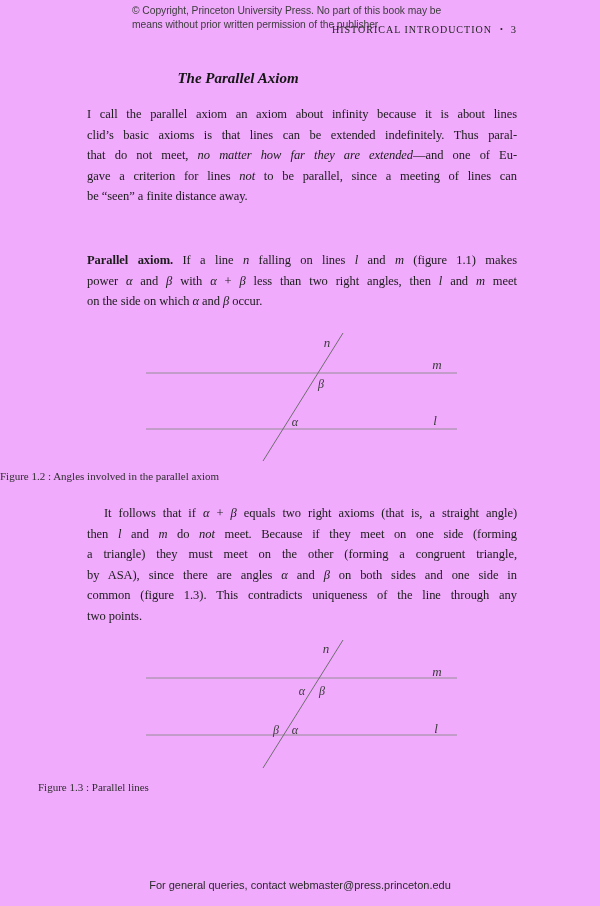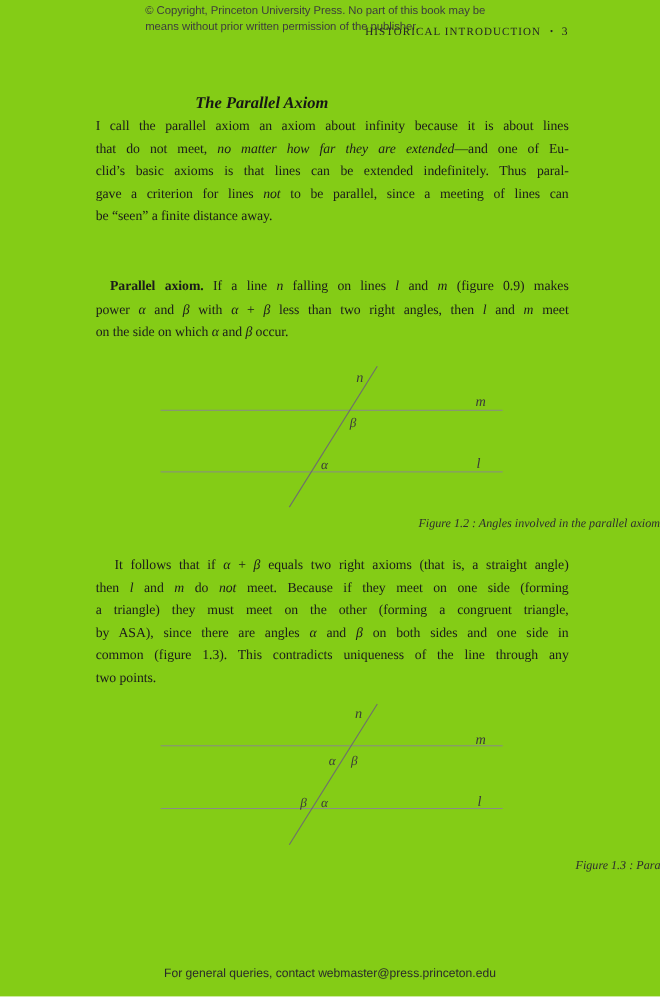--- a/index.html
+++ b/index.html
@@ -1,57 +1,57 @@
 <!DOCTYPE html>
 <html><head>
 <meta charset="utf-8">
 <style>
   html,body{margin:0;padding:0;background:#fff;}
-  .page{position:relative;width:600px;height:906px;background:#84cc16;overflow:hidden;
+  .page{position:relative;width:600px;height:906px;background:#f0abfc;overflow:hidden;
         font-family:"Liberation Serif",serif;color:#1b1b1b;}
 
   
   .copyright{position:absolute;left:132px;top:4px;width:340px;
              font-family:"Liberation Sans",sans-serif;font-size:10.3px;line-height:13.8px;
              color:#3d3d3d;letter-spacing:-0.05px;}
 
   
   .running-head{position:absolute;top:24px;right:84px;white-space:nowrap;
                 font-size:10px;letter-spacing:1px;color:#242424;}
   .running-head .bullet{font-size:8px;letter-spacing:0;margin:0 8px;position:relative;top:-1px;}
   .running-head .pagenum{font-size:10.5px;letter-spacing:0;}
 
   
-  .title{position:absolute;top:86px;left:0;width:476px;text-align:center;
+  .title{position:absolute;top:70px;left:0;width:476px;text-align:center;
          font-size:15px;font-weight:bold;font-style:italic;color:#161616;}
 
   
   .para{position:absolute;left:87px;width:430px;font-size:12.5px;line-height:20.5px;
         letter-spacing:-0.05px;color:#1b1b1b;}
   .line{height:20.5px;white-space:nowrap;text-align:justify;text-align-last:justify;}
   .line.last{text-align-last:left;}
   .line.indent{padding-left:17px;}
   .i{font-style:italic;}
-  .b{font-weight:bold;margin-left:13px;}
+  .b{font-weight:bold;}
   #para-1{top:104px;}
   #para-2{top:250px;}
   #para-3{top:503px;}
 
   
   .fig{position:absolute;left:0;width:600px;height:145px;}
   #fig-12{top:325px;}
   #fig-13{top:630px;}
   .fig line{stroke:#8a8a8a;stroke-width:0.9;}
   .fig line.transversal{stroke:#6e6e6e;stroke-width:1;}
   .fig text{fill:#3a3a3a;font-family:"Liberation Serif",serif;font-style:italic;
             font-size:13px;text-anchor:middle;}
   .fig text.greek{font-size:12px;}
 
-  .caption{position:absolute;left:0;width:600px;text-align:right;
-           font-size:11px;color:#2e2e2e;font-style:italic;}
+  .caption{position:absolute;left:0;width:600px;text-align:left;
+           font-size:11px;color:#2e2e2e;}
   #caption-12{top:470px;}
   #caption-13{top:781px;padding-left:38px;}
 
   
   .footer{position:absolute;top:879px;left:0;width:600px;text-align:center;
           font-family:"Liberation Sans",sans-serif;font-size:11px;color:#2a2a2a;}
 </style>
 </head>
 <body>
 
@@ -63,28 +63,28 @@
   </div>
 
   <div class="running-head">
     <span>HISTORICAL INTRODUCTION</span><span class="bullet">•</span><span class="pagenum">3</span>
   </div>
 
   <div class="title">The Parallel Axiom</div>
 
   <div class="para" id="para-1">
       <div class="line"><span>I call the parallel axiom an axiom about infinity because it is about lines</span></div>
+      <div class="line"><span>clid’s basic axioms is that lines can be extended indefinitely. Thus paral-</span></div>
       <div class="line"><span>that do not meet, </span><span class="i">no matter how far they are extended</span><span>—and one of Eu-</span></div>
-      <div class="line"><span>clid’s basic axioms is that lines can be extended indefinitely. Thus paral-</span></div>
       <div class="line"><span>gave a criterion for lines </span><span class="i">not</span><span> to be parallel, since a meeting of lines can</span></div>
       <div class="line last"><span>be “seen” a finite distance away.</span></div>
     </div>
 
   <div class="para" id="para-2">
-      <div class="line"><span class="b">Parallel axiom.</span><span> If a line </span><span class="i">n</span><span> falling on lines </span><span class="i">l</span><span> and </span><span class="i">m</span><span> (figure 0.9) makes</span></div>
+      <div class="line"><span class="b">Parallel axiom.</span><span> If a line </span><span class="i">n</span><span> falling on lines </span><span class="i">l</span><span> and </span><span class="i">m</span><span> (figure 1.1) makes</span></div>
       <div class="line"><span>power </span><span class="i">α</span><span> and </span><span class="i">β</span><span> with </span><span class="i">α</span><span> + </span><span class="i">β</span><span> less than two right angles, then </span><span class="i">l</span><span> and </span><span class="i">m</span><span> meet</span></div>
       <div class="line last"><span>on the side on which </span><span class="i">α</span><span> and </span><span class="i">β</span><span> occur.</span></div>
     </div>
 
   <svg class="fig" id="fig-12" viewBox="0 0 600 145" xmlns="http://www.w3.org/2000/svg">
     <line x1="146" y1="48" x2="457" y2="48"></line>
     <line x1="146" y1="104" x2="457" y2="104"></line>
     <line class="transversal" x1="343" y1="8" x2="263" y2="136"></line>
     <text x="327" y="22">n</text>
     <text x="437" y="44">m</text>

